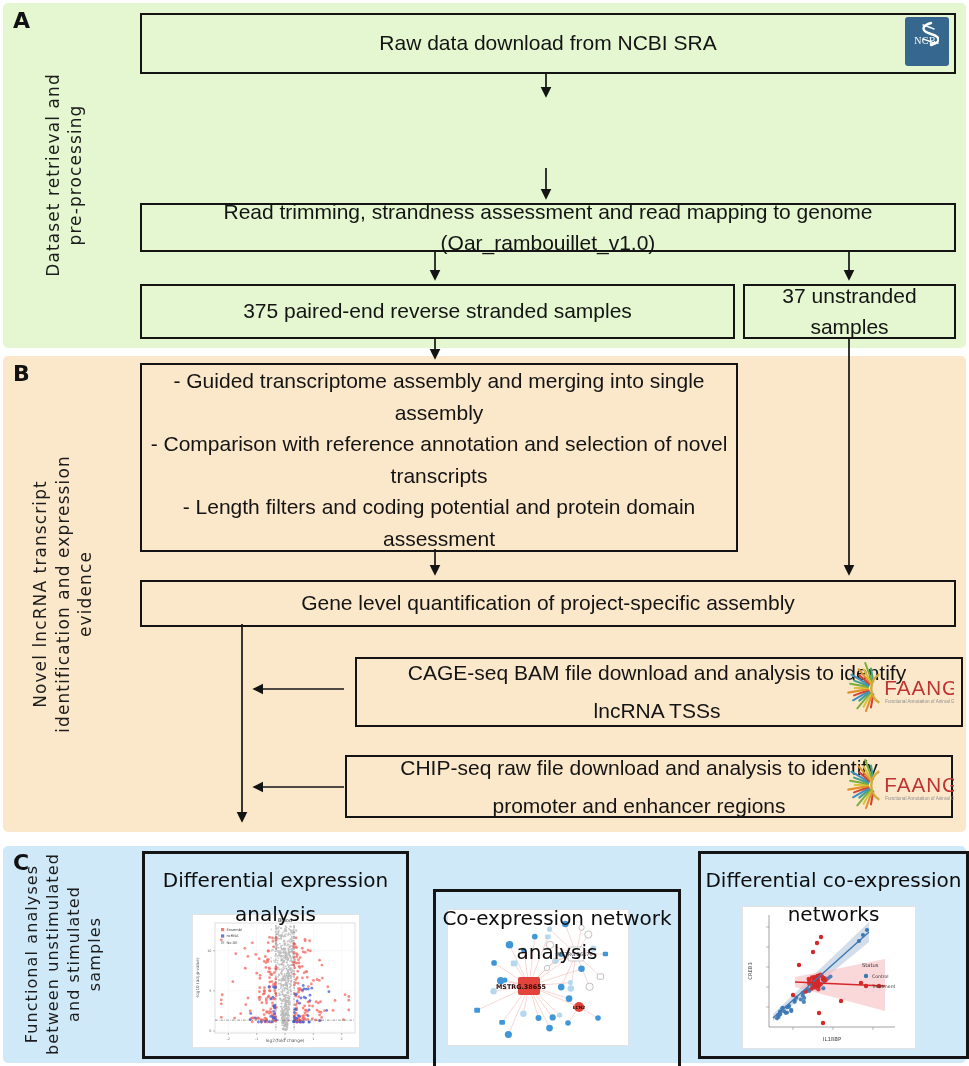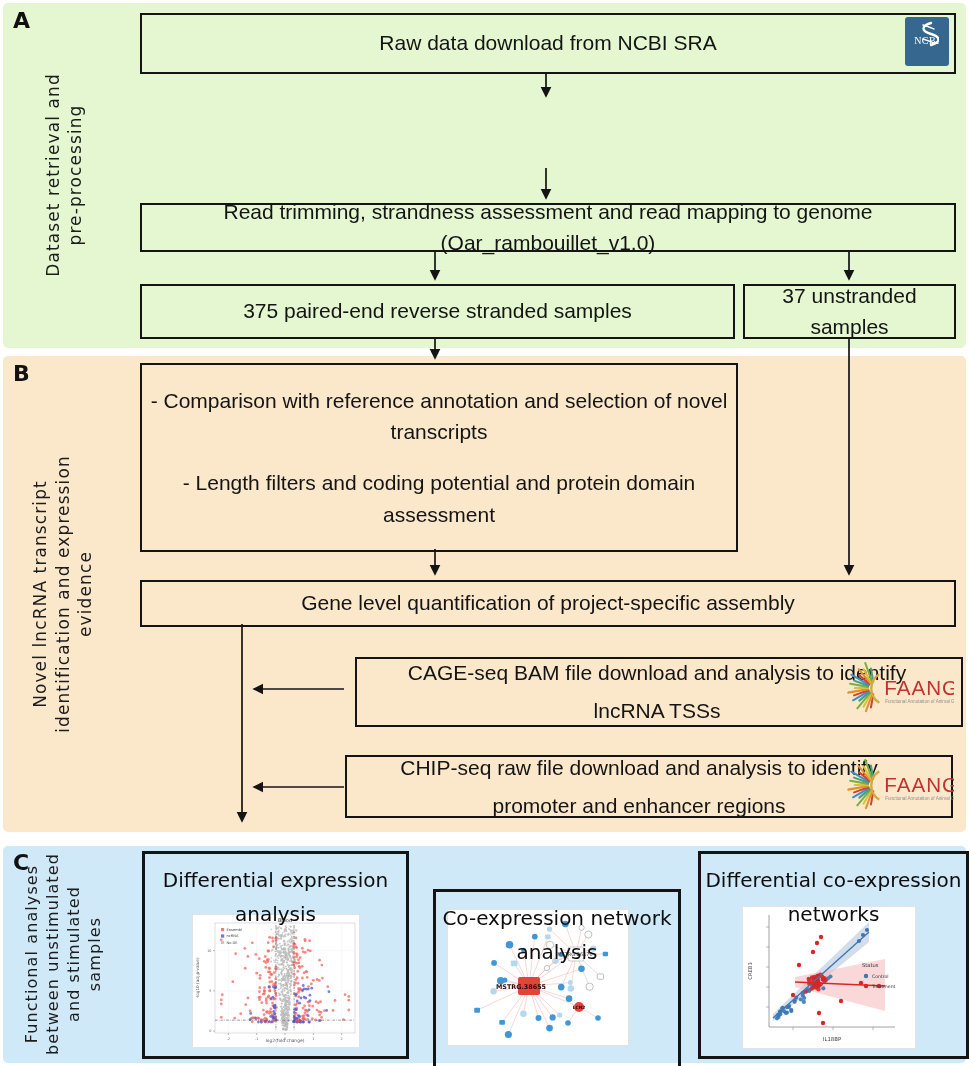--- a/index.html
+++ b/index.html
@@ -63,20 +63,22 @@
 
   <div class="ncbi">
     <svg width="24" height="26" viewBox="0 0 24 26">
       <path d="M16,2 c-10,3 -10,8 0,11 c10,3 10,8 0,11" stroke="#fff" stroke-width="2.4" fill="none" stroke-linecap="round"></path>
       <path d="M8,4 c6,2 9,3 11,4 M8,18 c6,2 9,3 11,4" stroke="#fff" stroke-width="1.4" fill="none" stroke-linecap="round"></path>
     </svg>
     <div class="ncbi-word">NCBI</div>
   </div>
 
   <div class="fbox" style="left:140px;top:363px;width:594px;height:185px;justify-content:space-evenly;line-height:1.5">
+    <div>- Guided transcriptome assembly and merging into single
+assembly</div>
     <div>- Comparison with reference annotation and selection of novel
 transcripts</div>
     <div>- Length filters and coding potential and protein domain
 assessment</div>
   </div>
   <div class="fbox" style="left:140px;top:580px;width:812px;height:43px">Gene level quantification of project-specific assembly</div>
   <div class="fbox" style="left:355px;top:657px;width:608px;height:70px;line-height:1.8;padding-right:4px;box-sizing:border-box">CAGE-seq BAM file download and analysis to identify
 lncRNA TSSs</div>
   <div class="fbox" style="left:345px;top:755px;width:608px;height:63px;line-height:1.8;padding-right:20px;box-sizing:border-box">CHIP-seq raw file download and analysis to identify
 promoter and enhancer regions</div>

